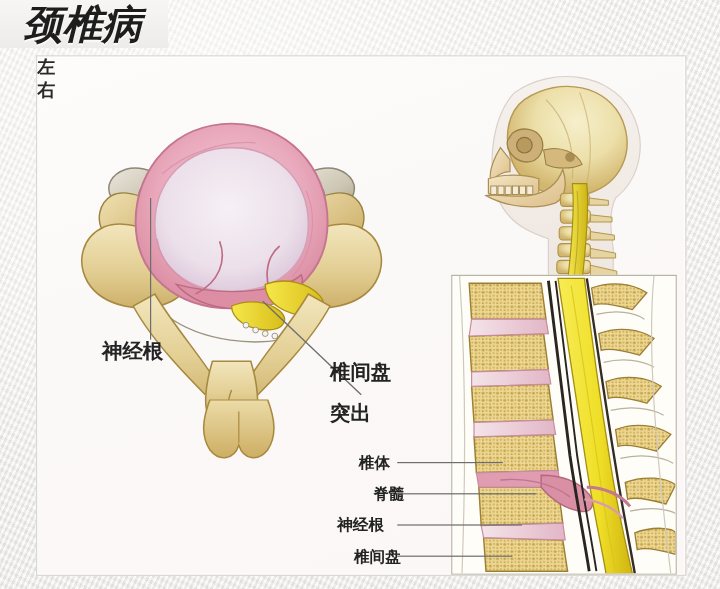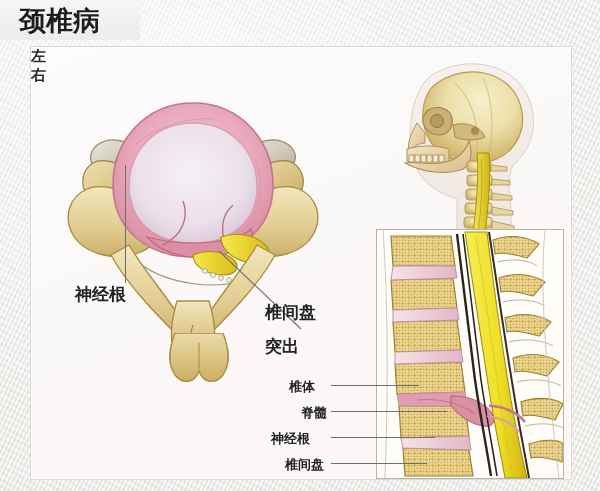--- a/index.html
+++ b/index.html
@@ -23,41 +23,43 @@
     background:radial-gradient(circle at 30% 20%, rgba(255,255,255,.6), rgba(255,255,255,0) 60%);
   }
 
   
   .title-plate{
     position:absolute;left:0;top:0;width:140px;height:40px;
     background:linear-gradient(#f7f6f5,#eeecea);
   }
   .title{
     position:absolute;left:19px;top:6px;
-    font-size:27px;font-weight:bold;color:#1d1d1d;
+    font-size:33px;font-weight:bold;color:#1d1d1d;
     letter-spacing:0px;line-height:30px;
     font-family:"DejaVu Sans","Liberation Sans",sans-serif;
     text-shadow:0 1px 0 rgba(255,255,255,.7);
+    font-style:italic;
   }
 
   
   .panel{
     position:absolute;left:30px;top:46px;width:540px;height:432px;
     background:linear-gradient(160deg,#fdfcfb 0%,#fbf8f8 40%,#fbf7f6 100%);
     border:1px solid #dcd9d5;
     box-shadow:0 0 0 1px rgba(255,255,255,.8) inset;
     overflow:hidden;
   }
 
   
   .lbl{
     position:absolute;
     font-size:17px;font-weight:bold;color:#232323;
     white-space:nowrap;line-height:20px;
-    font-family:Liberation Sans, sans-serif;
+    font-family:Liberation Mono, monospace;
+    margin-left:10px;
   }
   .lbl-sm{font-size:13px;}
   .side-lbl{font-size:15px;font-weight:bold;color:#2a2a2a;}
 
   
   .leader{position:absolute;background:#6d6d6d;}
 
   svg{display:block;}
   .nolabel{position:absolute;}
 </style>

